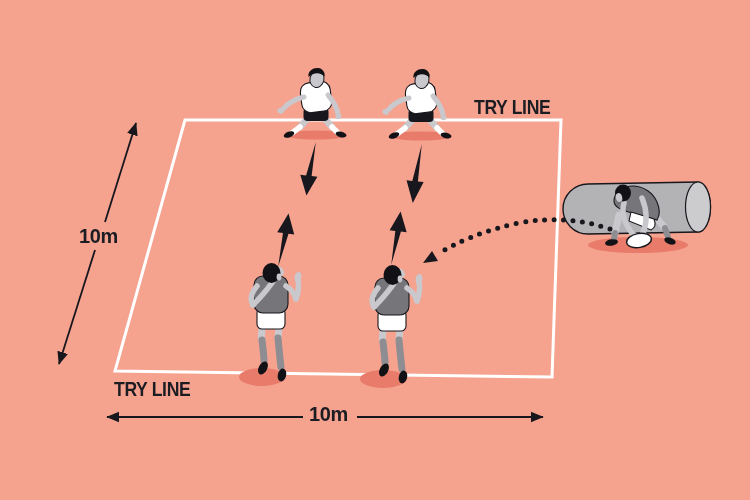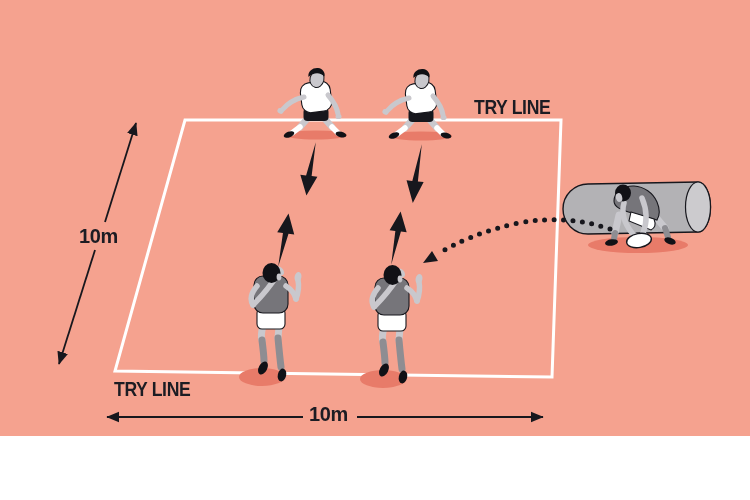--- a/index.html
+++ b/index.html
@@ -1,17 +1,17 @@
 <!DOCTYPE html>
 <html style="--background: #f5a28f; --field-line: #ffffff; --ink: #17171d; --label: #1c1c23; --shadow: #e87b69; --skin: #c9c8cd; --shirt-dark: #76757a; --shorts-dark: #17171d; --sock-dark: #8e8d92; --hair: #111116; --boot: #111116; --tube: #b3b2b5; --tube-end: #cccbce;"><head>
 <meta charset="utf-8">
 <style>
   html,body{margin:0;padding:0;background:#fff;}
   .stage{
-    position:relative;width:750px;height:436px;overflow:hidden;
+    position:relative;width:750px;height:500px;overflow:hidden;
     background:var(--background,#f5a28f);
     font-family:"Liberation Sans",sans-serif;
   }
   .scene{position:absolute;left:0;top:0;width:750px;height:500px;}
   .lbl{
     position:absolute;font-weight:700;line-height:1;white-space:nowrap;
     color:var(--label,#1c1c23);letter-spacing:-.4px;
     transform:scaleX(.88);transform-origin:left top;
   }
   .size20{font-size:20px;}

